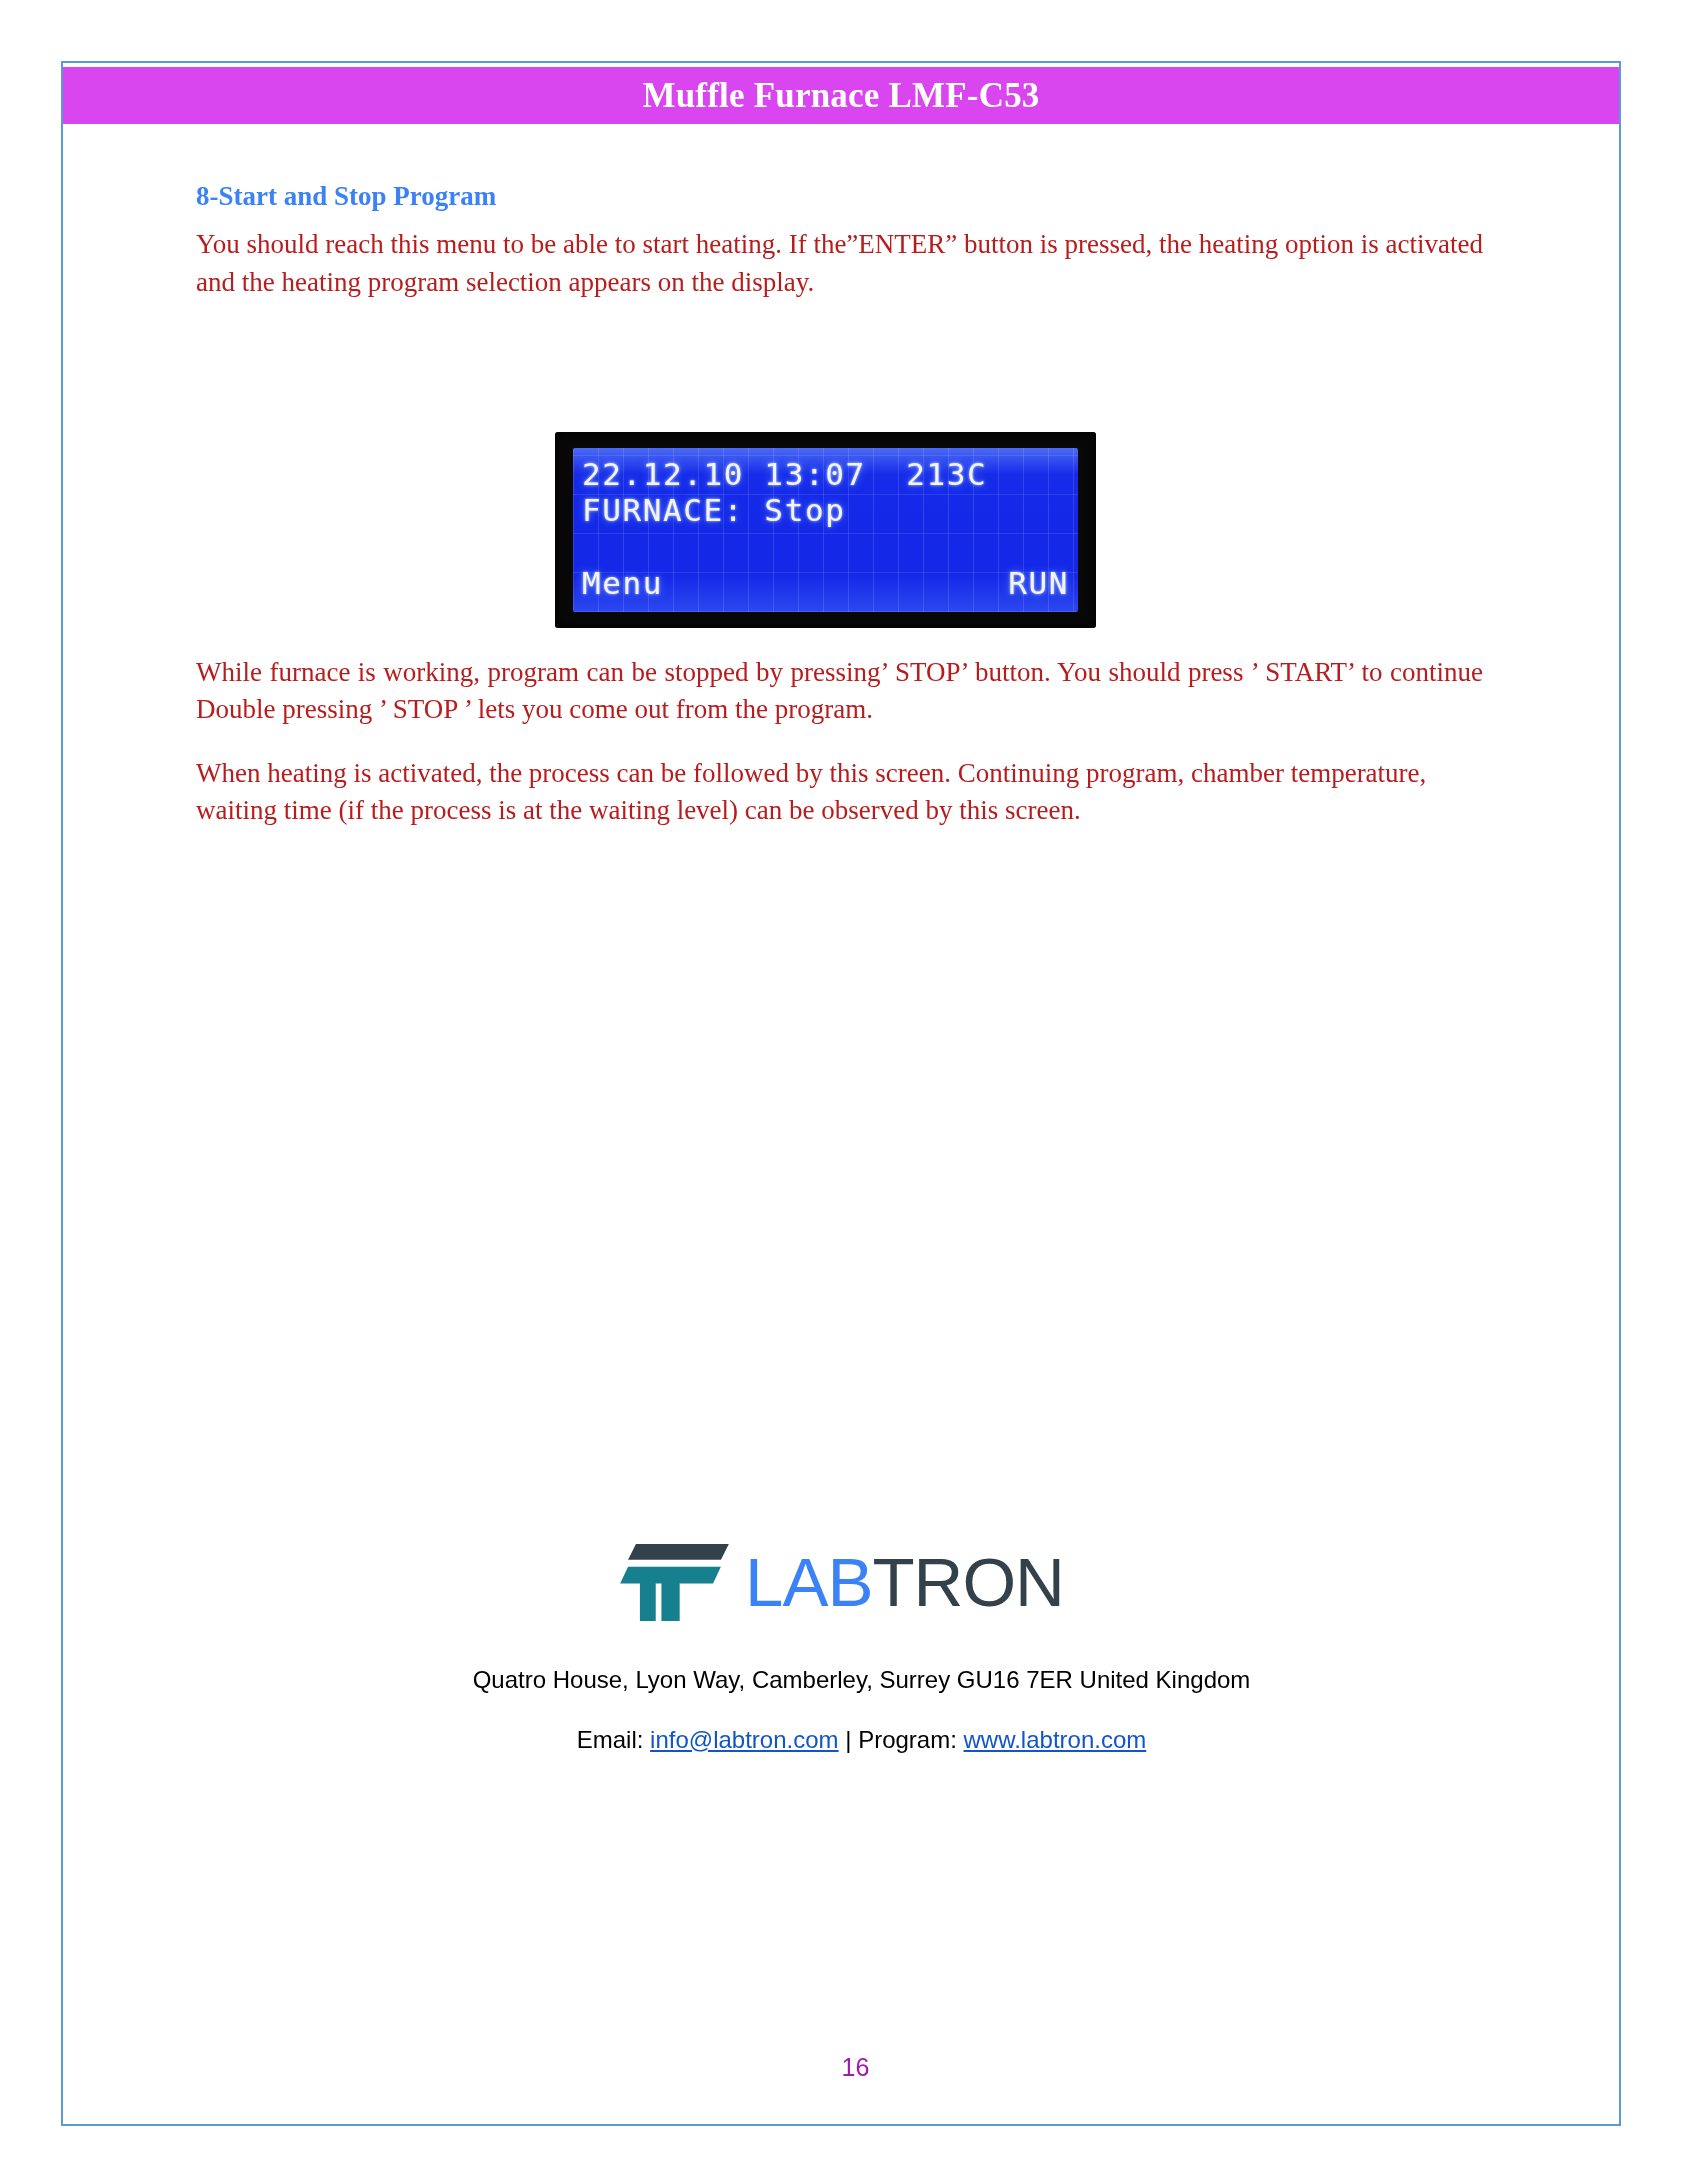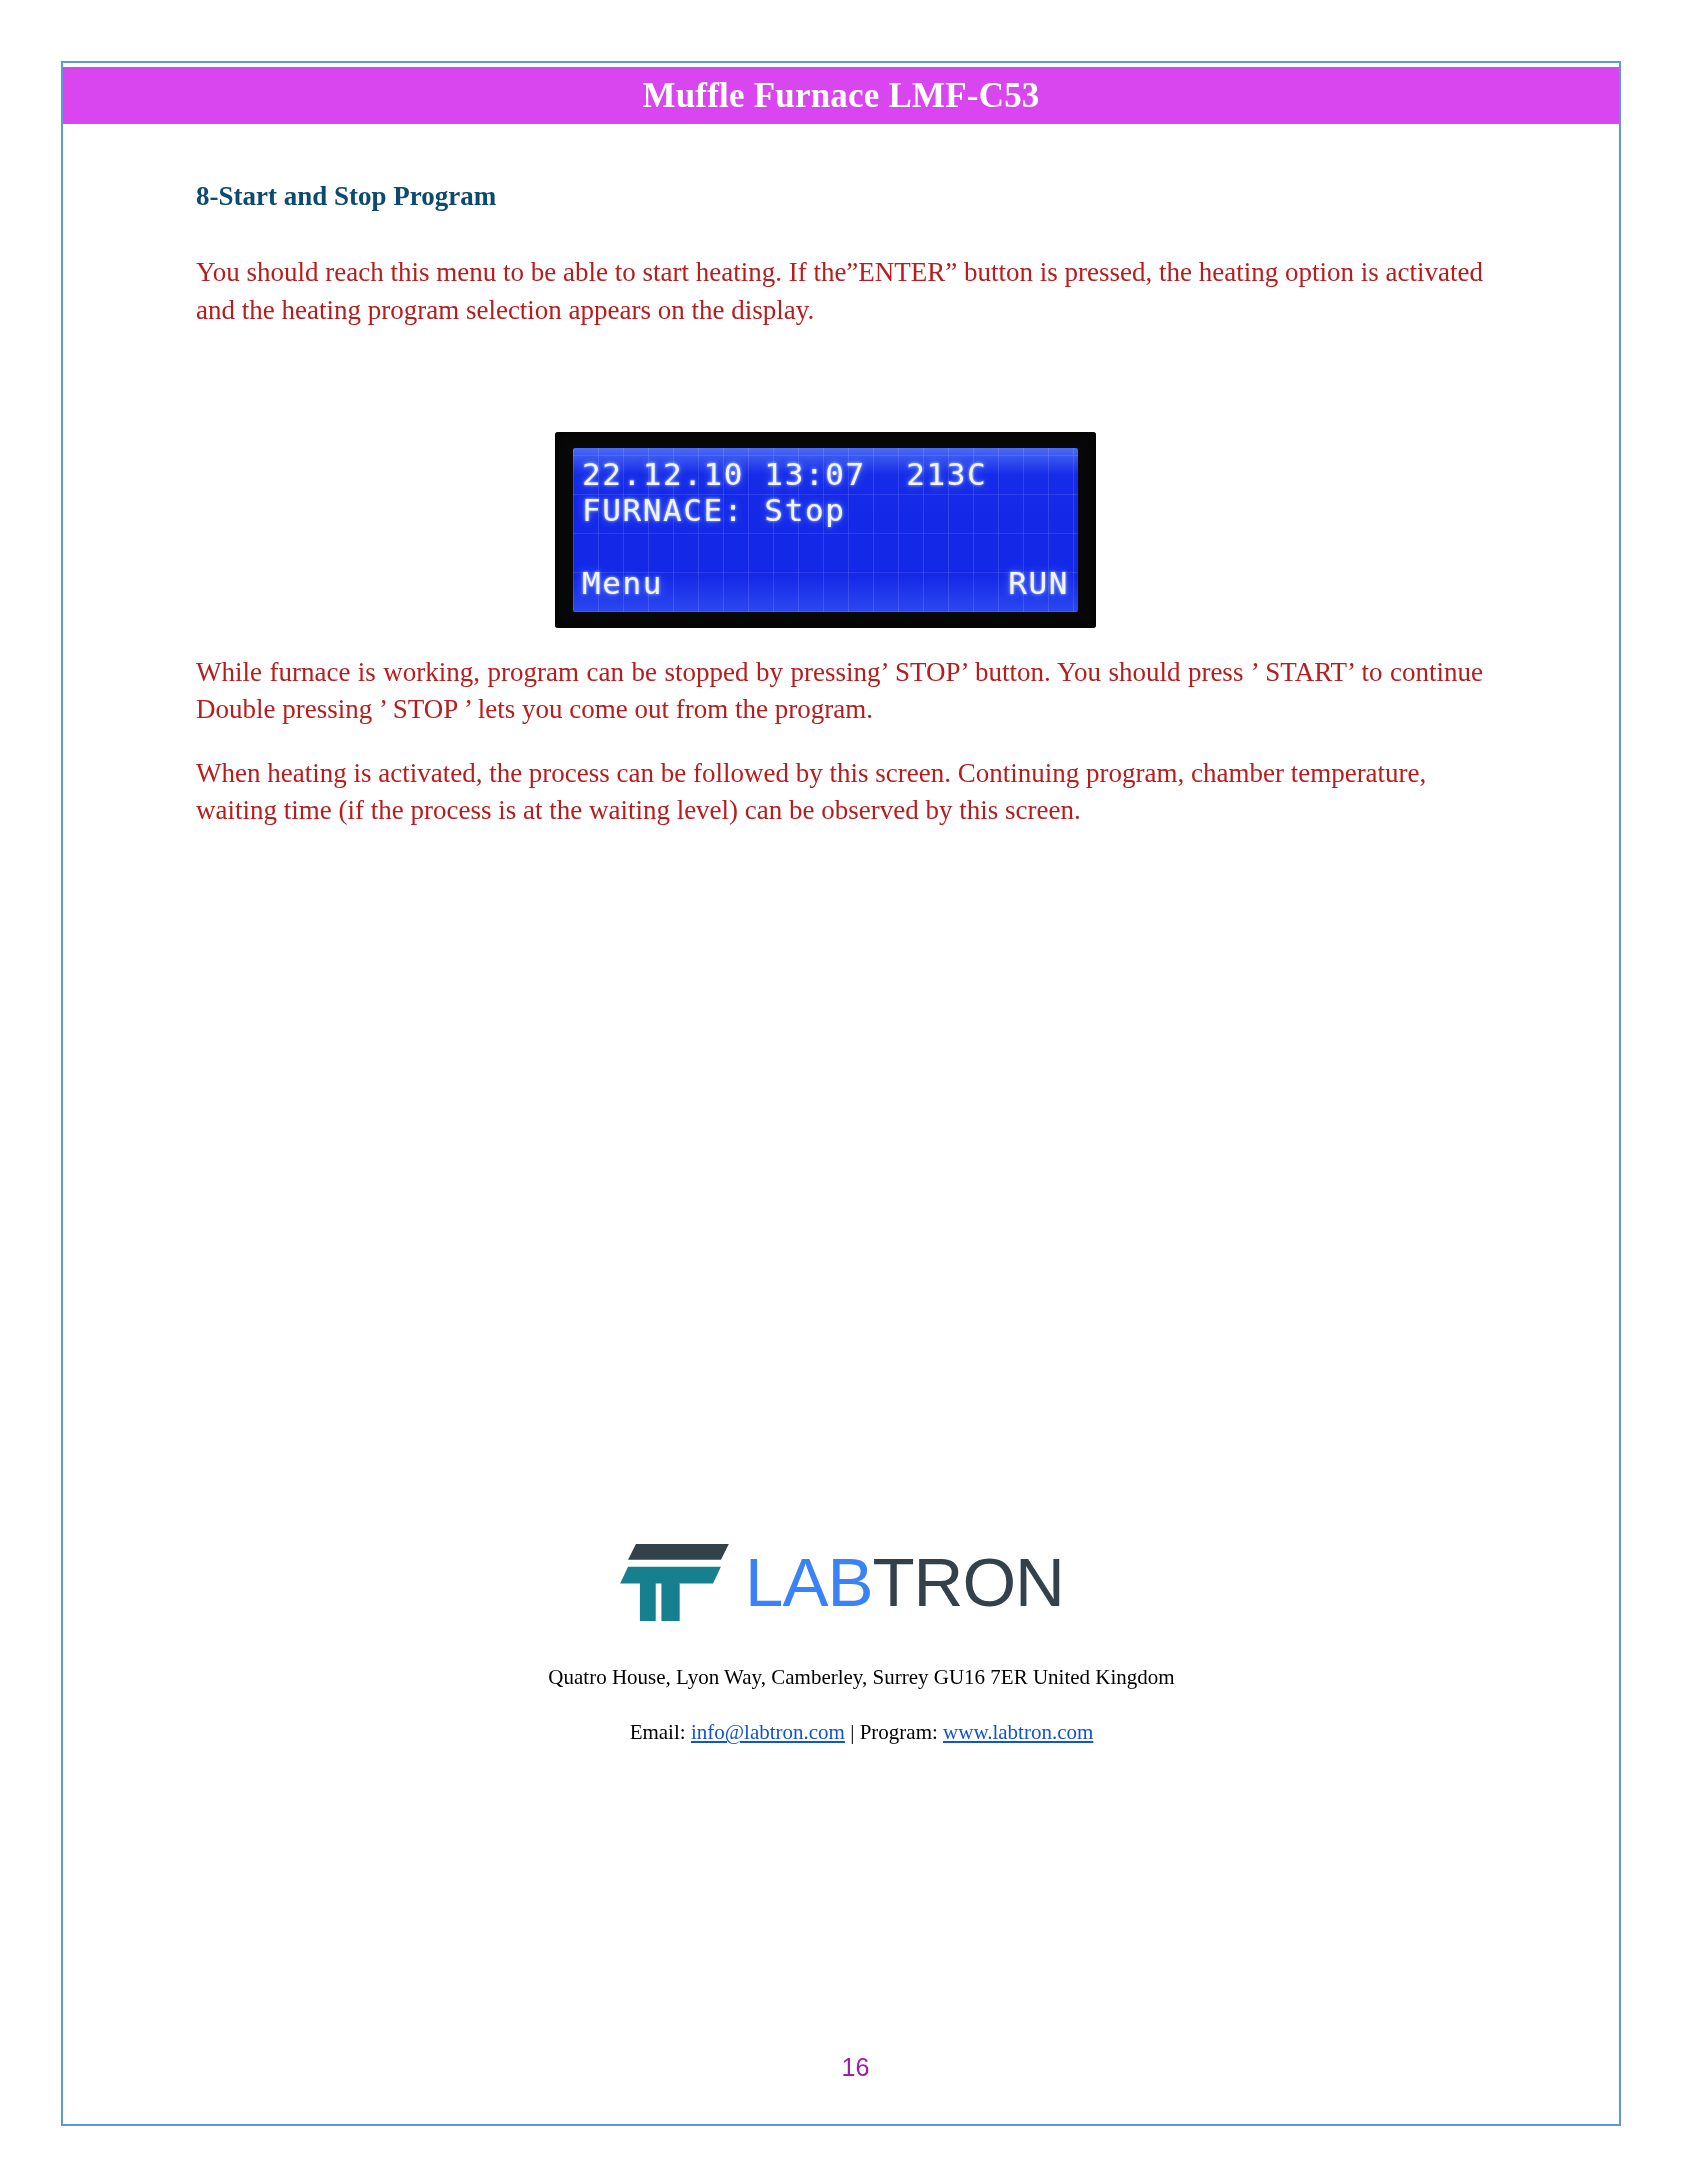--- a/index.html
+++ b/index.html
@@ -55,22 +55,22 @@
     position: absolute;
     left: 133px;
     top: 117px;
     width: 1287px;
   }
 
   .section-heading {
     font-family: "Liberation Serif", "DejaVu Serif", serif;
     font-weight: bold;
     font-size: 27px;
-    color: #0c4a6e;
-    margin: 0 0 42px 0;
+    color: #3b82f6;
+    margin: 0 0 14px 0;
     line-height: 1.2;
   }
 
   .body-par {
     font-family: Liberation Serif, serif;
     font-size: 27px;
     line-height: 1.38;
     color: #b91c1c;
     margin: 0 0 26px 0;
     text-align: left;
@@ -159,22 +159,22 @@
     font-family: "Liberation Sans", "DejaVu Sans", sans-serif;
     font-size: 69px;
     font-weight: 400;
     letter-spacing: -1px;
     line-height: 1;
   }
   .logo-lab  { color: #3b82f6; }
   .logo-tron { color: #33414a; }
 
   .footer-line {
-    font-family: Liberation Serif, serif;
-    font-size: 21px;
+    font-family: Liberation Sans, sans-serif;
+    font-size: 24px;
     color: #000000;
     margin-top: 26px;
     line-height: 1.4;
     margin-left: 41px;
   }
   .link {
     color: #1155cc;
     text-decoration: underline;
     cursor: pointer;
   }

